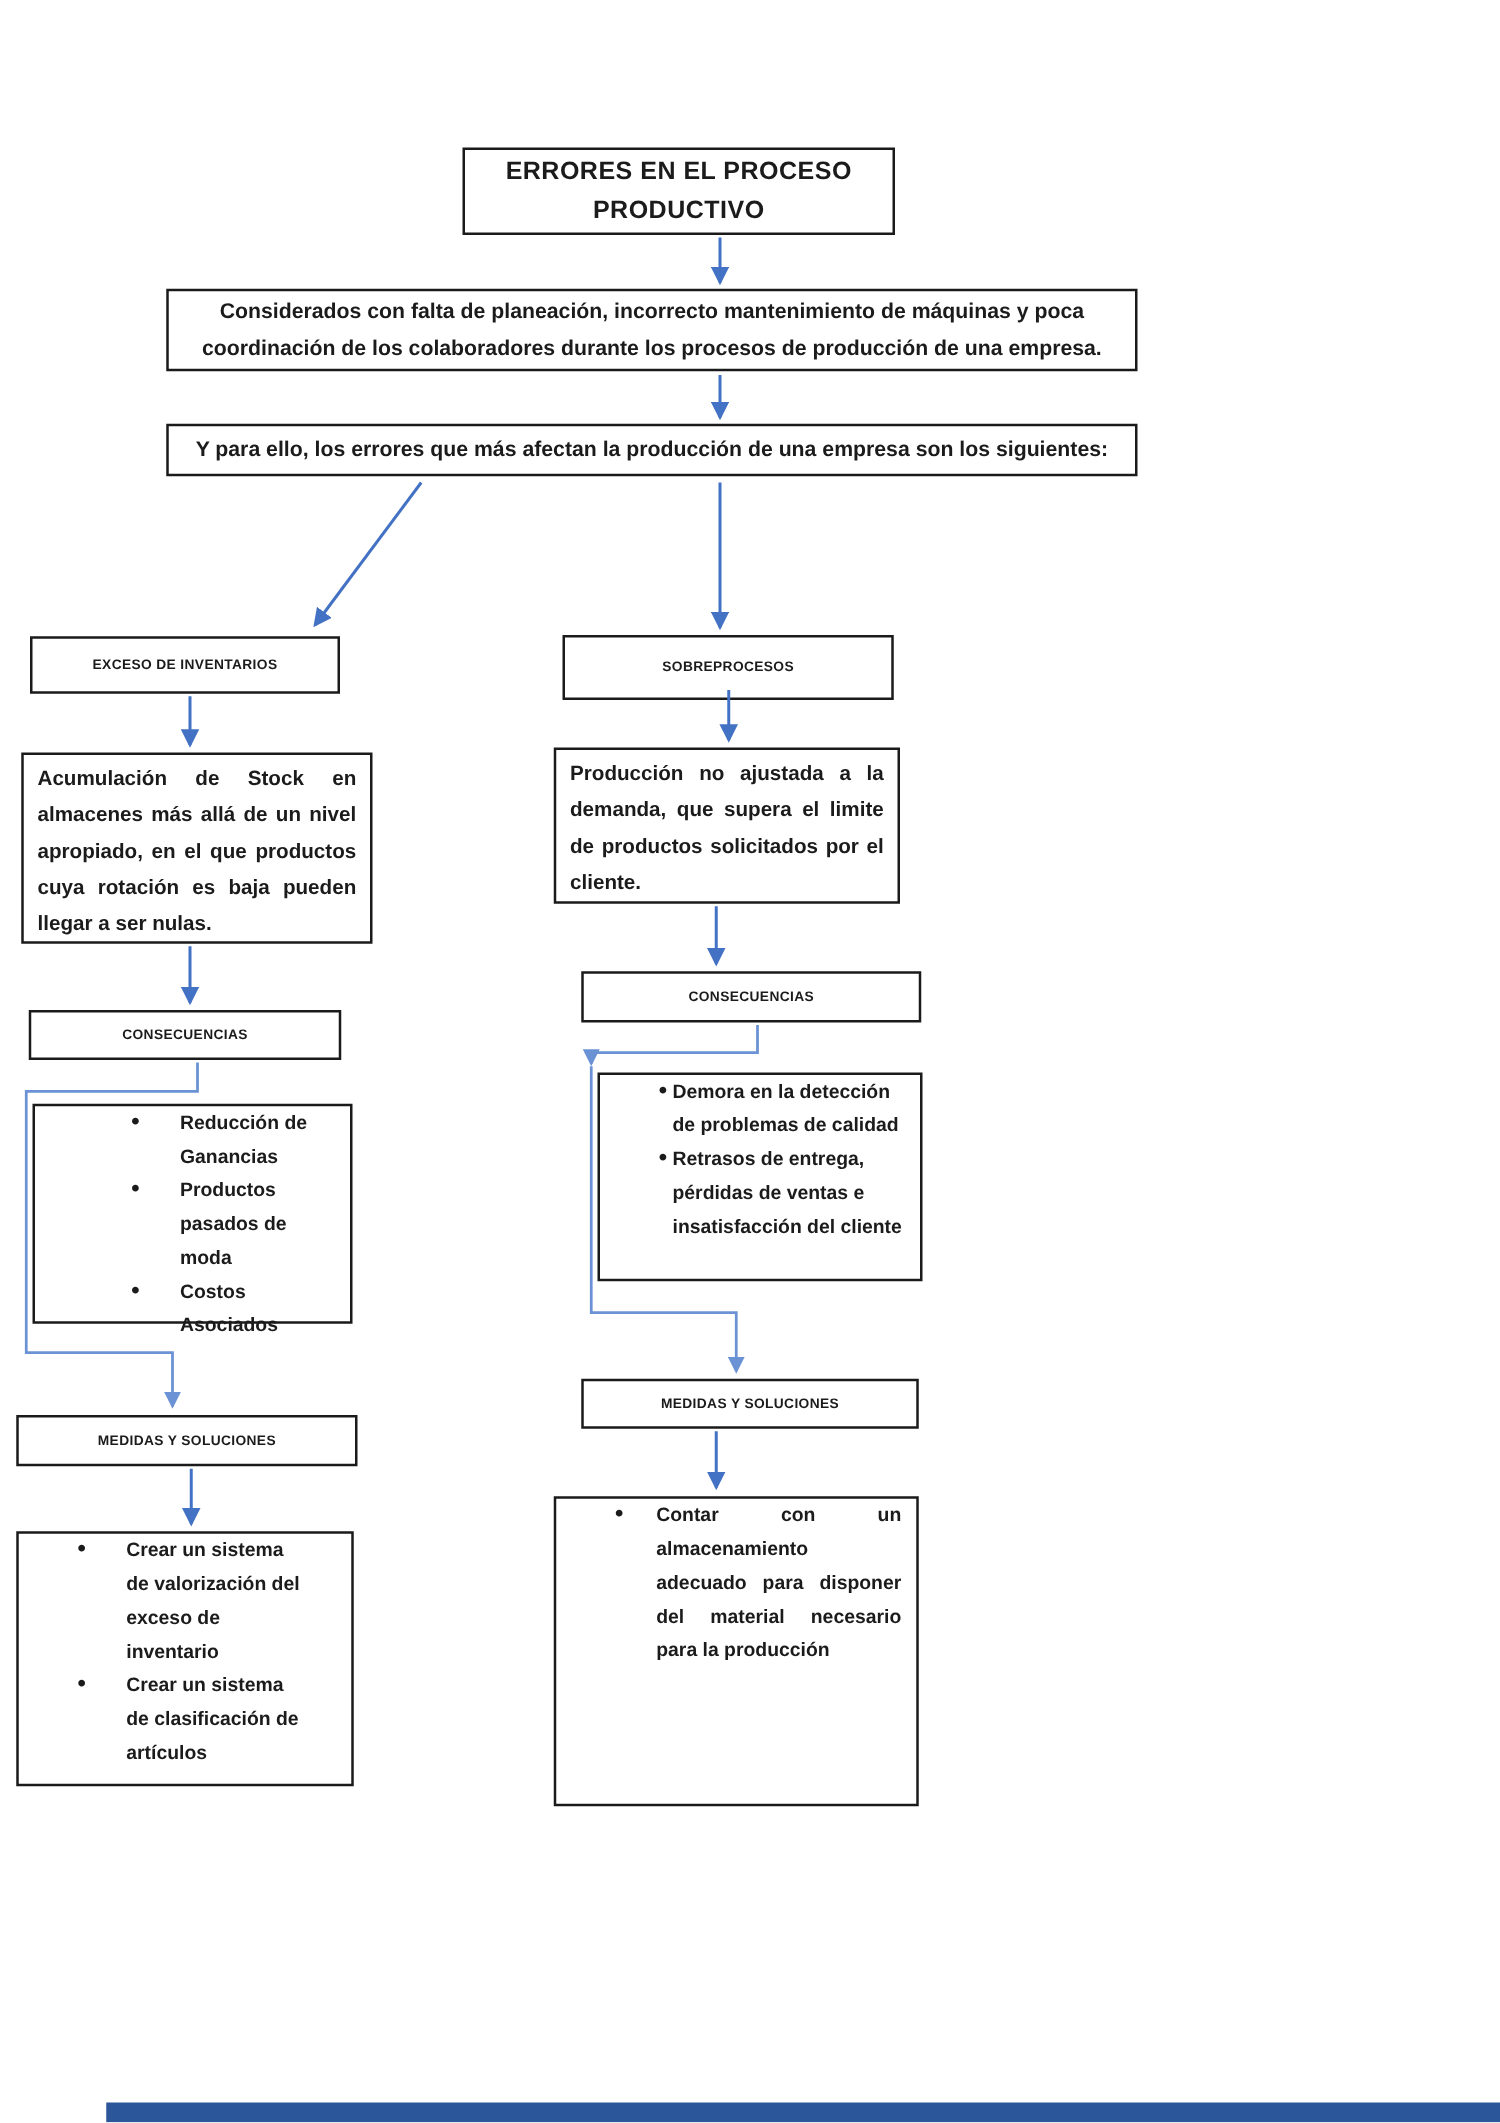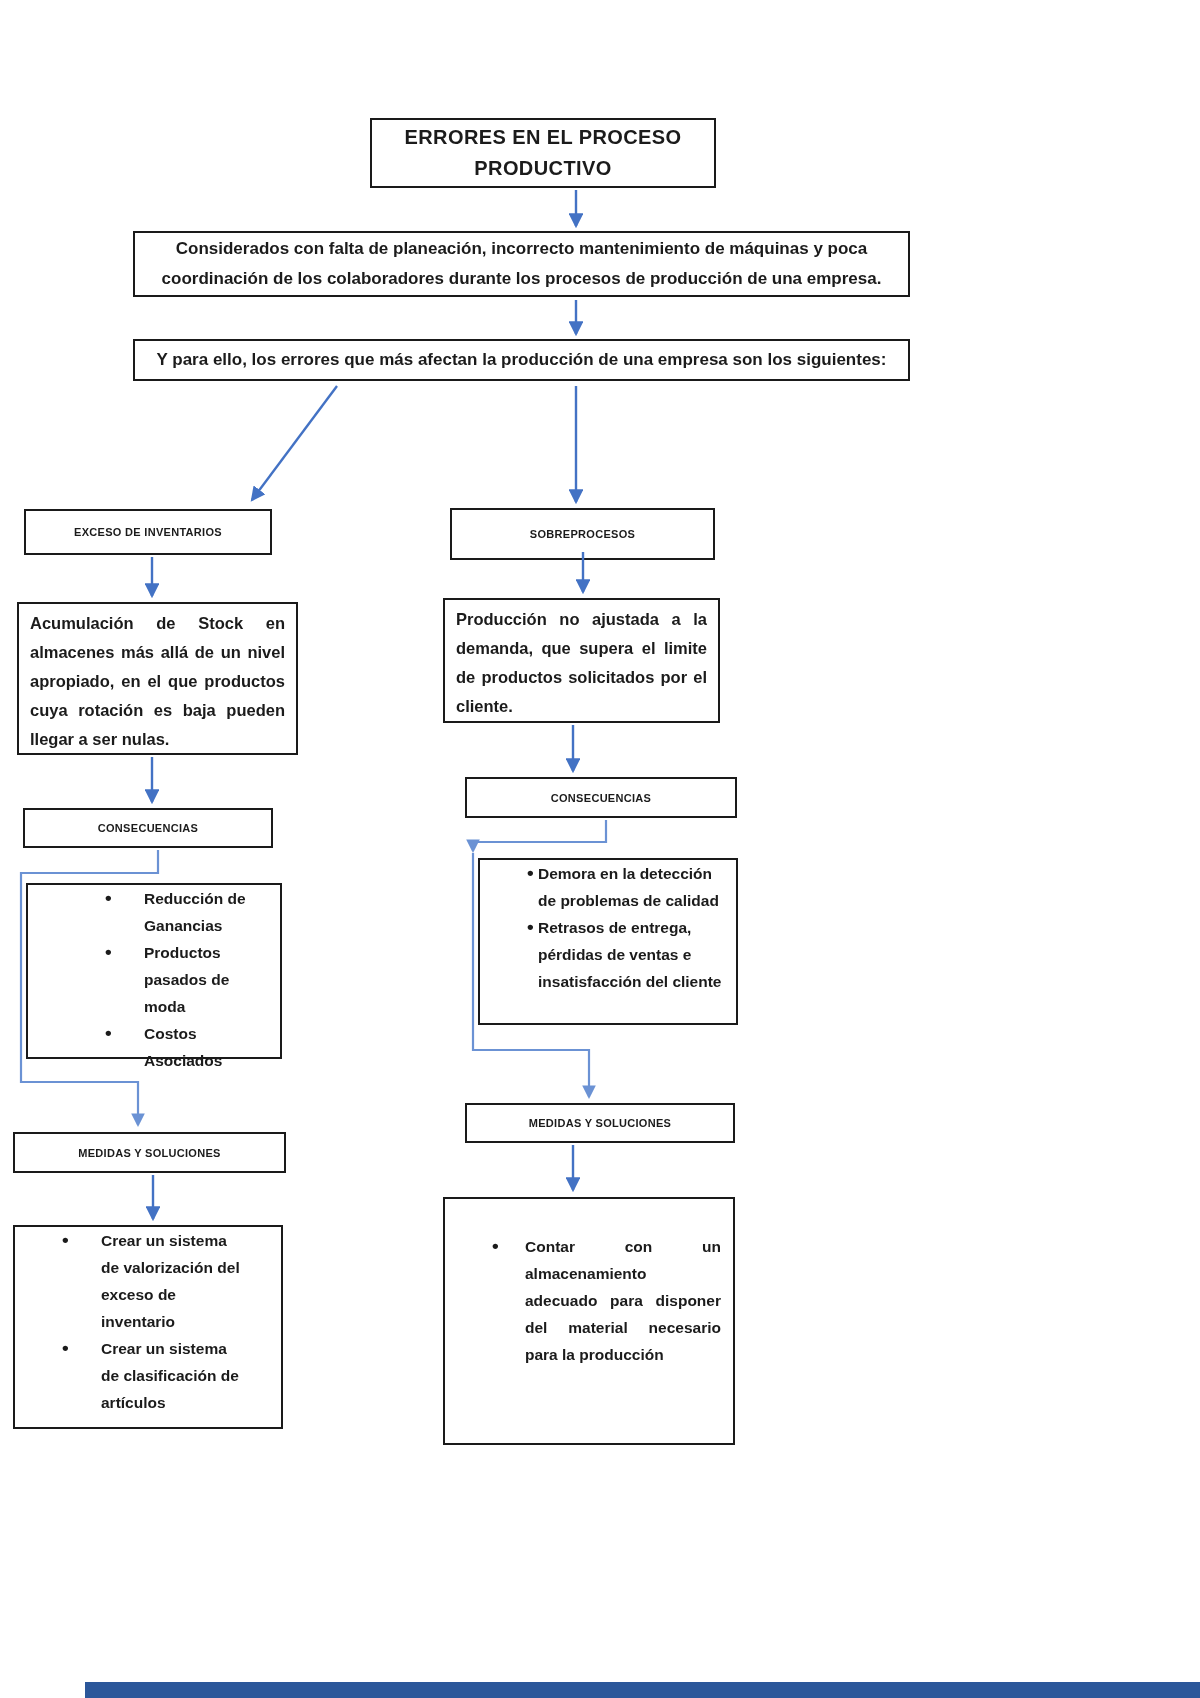--- a/index.html
+++ b/index.html
@@ -22,21 +22,21 @@
   ul.blt li { position:relative; font-size:15.5px; font-weight:600; line-height:27px; }
   ul.blt li::before { content:"\2022"; position:absolute; left:47px; top:-1px; font-size:19px; }
   .bl1 { padding-top:11px; }
   .bl1 li { padding-left:86px; padding-right:34px;margin-left:30px; }
   .bl2 { padding-top:19px; }
   .bl2 li { padding-left:86px; padding-right:38px; }
   .br1 { padding-top:13px; }
   .br1 li { padding-left:58px; padding-right:4px; font-size:15px; line-height:28px; }
   .br1 li::before { left:44px; }
   .br2 { padding-top:19px; }
-  .br2 li { padding-left:80px; padding-right:12px; font-size:15px; line-height:28px;margin-top:34px; }
+  .br2 li { padding-left:80px; padding-right:12px; font-size:15px; line-height:28px; }
   .br2 li::before { left:46px; }
   .br2 li:first-child { text-align:justify; }
   .connectors { position:absolute; left:0; top:0; pointer-events:none; }
   .footer-bar { position:absolute; left:85px; top:1682px; width:1115px; height:16px; background:#2b579a; }
 </style>
 </head>
 <body>
 
 <div class="page">
 

